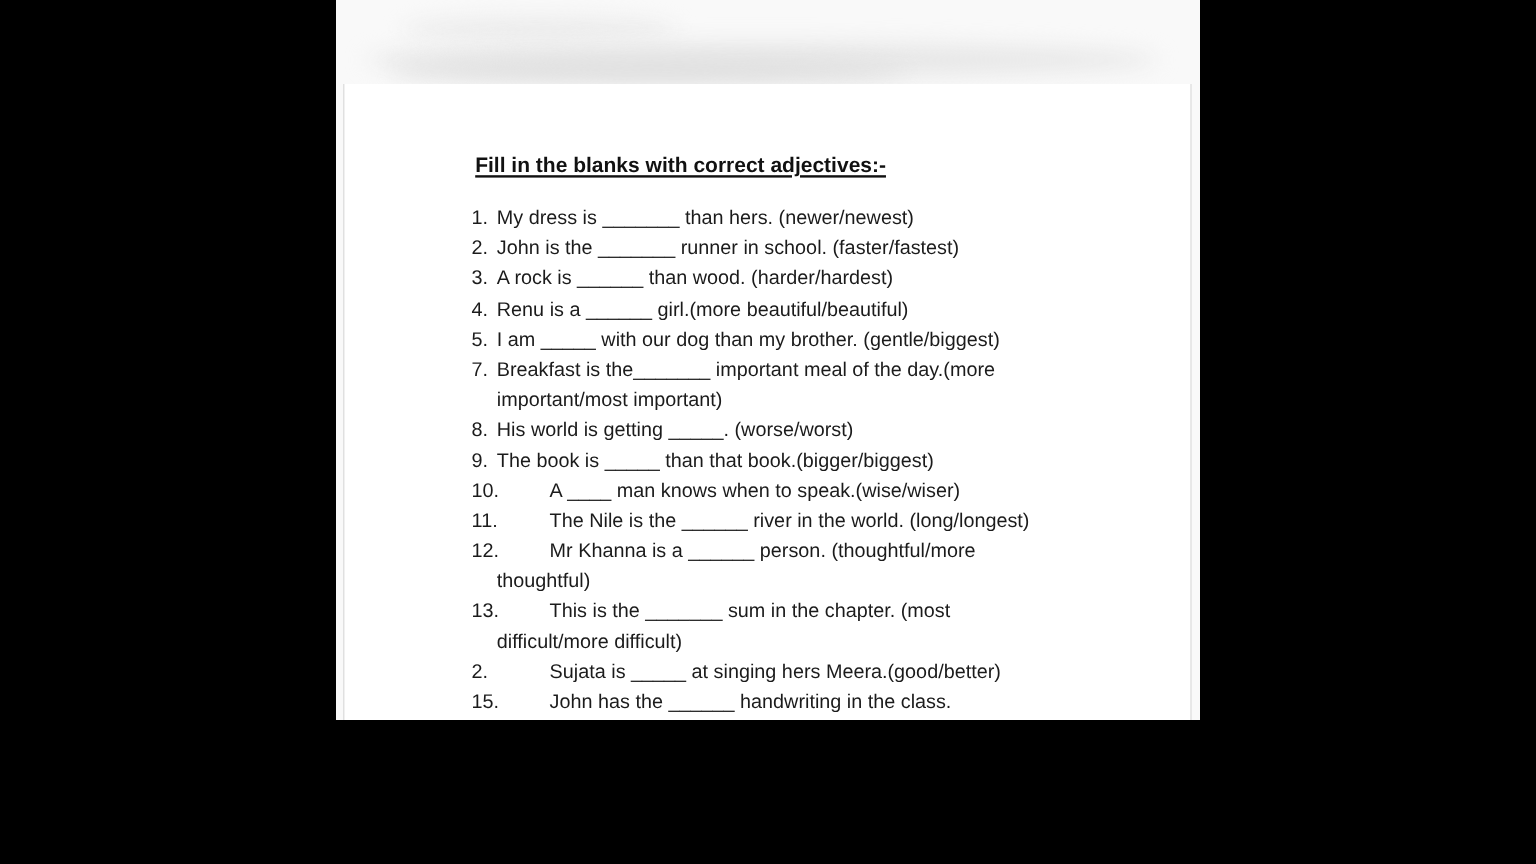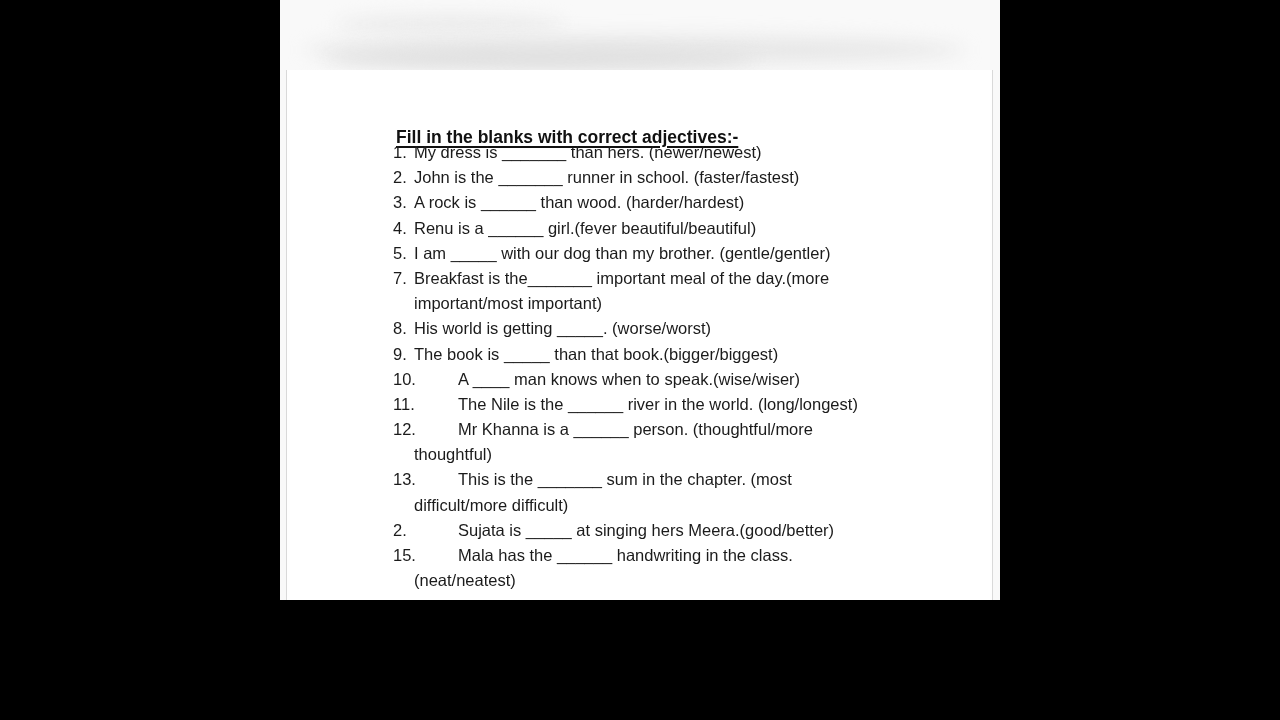--- a/index.html
+++ b/index.html
@@ -27,21 +27,21 @@
   }
   .title{
     position:absolute;left:109px;top:57px;
     font-size:17.5px;font-weight:bold;color:#111;
     text-decoration:underline;
     text-decoration-thickness:1.5px;
     text-underline-offset:3px;
     white-space:nowrap;
   }
   .list{
-    position:absolute;left:106px;top:70px;
+    position:absolute;left:106px;top:100px;
     color:#1b1b1b;
   }
   .row{white-space:nowrap;line-height:25.2px;font-size:16.5px;height:25.2px;}
   .row .num{display:inline-block;}
   .n1 .num{width:21px;}
   .n2 .num{width:65px;}
   .cont{padding-left:21px;}
   
   .band-bottom{
     position:absolute;left:0;top:648px;width:720px;height:72px;overflow:hidden;
@@ -68,34 +68,34 @@
     <div class="smear c"></div>
   </div>
 
   <div class="page">
     <div class="title">Fill in the blanks with correct adjectives:-</div>
 
     <div class="list">
       <div class="row n1"><span class="num">1.</span><span class="txt">My dress is _______ than hers. (newer/newest)</span></div>
       <div class="row n1"><span class="num">2.</span><span class="txt">John is the _______ runner in school. (faster/fastest)</span></div>
       <div class="row n1"><span class="num">3.</span><span class="txt">A rock is ______ than wood. (harder/hardest)</span></div>
-      <div class="row n1"><span class="num">4.</span><span class="txt">Renu is a ______ girl.(fever beautiful/beautiful)</span></div>
-      <div class="row n1"><span class="num">5.</span><span class="txt">I am _____ with our dog than my brother. (gentle/gentler)</span></div>
+      <div class="row n1"><span class="num">4.</span><span class="txt">Renu is a ______ girl.(more beautiful/beautiful)</span></div>
+      <div class="row n1"><span class="num">5.</span><span class="txt">I am _____ with our dog than my brother. (gentle/biggest)</span></div>
       <div class="row n1"><span class="num">7.</span><span class="txt">Breakfast is the_______ important meal of the day.(more</span></div>
       <div class="row cont"><span class="txt">important/most important)</span></div>
       <div class="row n1"><span class="num">8.</span><span class="txt">His world is getting _____. (worse/worst)</span></div>
       <div class="row n1"><span class="num">9.</span><span class="txt">The book is _____ than that book.(bigger/biggest)</span></div>
       <div class="row n2"><span class="num">10.</span><span class="txt">A ____ man knows when to speak.(wise/wiser)</span></div>
       <div class="row n2"><span class="num">11.</span><span class="txt">The Nile is the ______ river in the world. (long/longest)</span></div>
       <div class="row n2"><span class="num">12.</span><span class="txt">Mr Khanna is a ______ person. (thoughtful/more</span></div>
       <div class="row cont"><span class="txt">thoughtful)</span></div>
       <div class="row n2"><span class="num">13.</span><span class="txt">This is the _______ sum in the chapter. (most</span></div>
       <div class="row cont"><span class="txt">difficult/more difficult)</span></div>
       <div class="row n2"><span class="num">2.</span><span class="txt">Sujata is _____ at singing hers Meera.(good/better)</span></div>
-      <div class="row n2"><span class="num">15.</span><span class="txt">Mala has the ______ handwriting in the class.</span></div>
+      <div class="row n2"><span class="num">15.</span><span class="txt">John has the ______ handwriting in the class.</span></div>
       <div class="row cont"><span class="txt">(neat/neatest)</span></div>
     </div>
   </div>
 
   <div class="band-bottom">
     <div class="smear d"></div>
     <div class="smear e"></div>
     <div class="watermark">InShot</div>
   </div>
 

